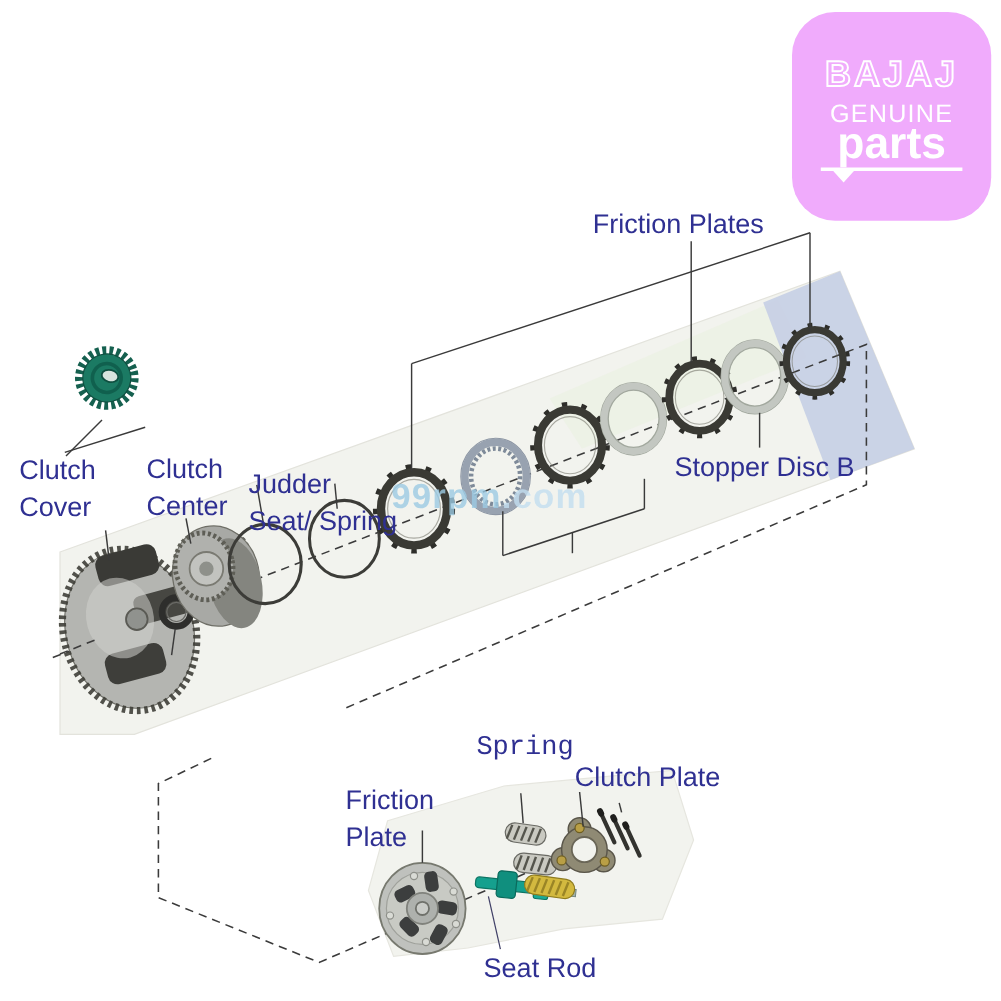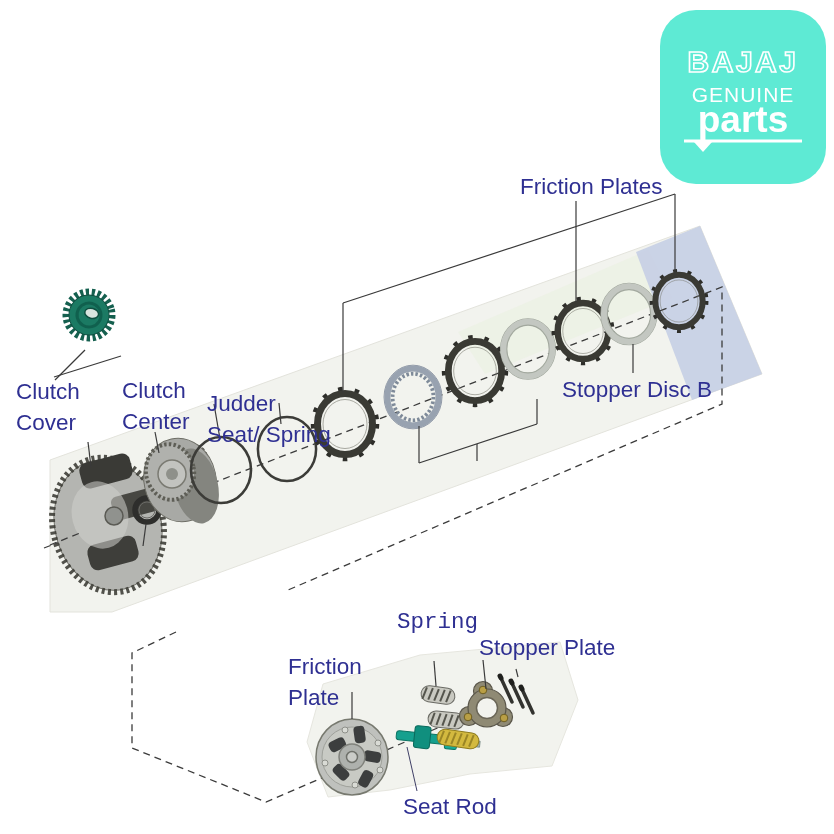--- a/index.html
+++ b/index.html
@@ -6,21 +6,21 @@
   #stage{position:relative;width:834px;height:834px;background:#ffffff;overflow:hidden;
          font-family:"Liberation Sans",sans-serif;}
   #parts-svg{position:absolute;left:0;top:0;}
   .lbl{position:absolute;font-size:22.5px;line-height:31px;color:#2f3092;
        white-space:pre-line;letter-spacing:0px;}
   .watermark{position:absolute;left:326px;top:398px;font-size:29px;font-weight:bold;
              letter-spacing:1px;opacity:.8;}
   .watermark .wm-main{color:#9ccbe4;}
   .watermark .wm-suffix{color:#c3def0;}
   .logo-box{position:absolute;left:660px;top:10px;width:166px;height:174px;
-            background:#5eead4;border-radius:36px;}
+            background:#f0abfc;border-radius:36px;}
 </style>
 </head>
 <body>
 
 <div id="stage">
 
   <svg id="parts-svg" width="834" height="834" viewBox="0 0 834 834">
 
     <defs>
       <g id="fplate">
@@ -206,33 +206,34 @@
       <line x1="537" y1="424" x2="537" y2="399"></line>
       <line x1="477" y1="444" x2="477" y2="461"></line>
       <line x1="352" y1="692" x2="352" y2="719"></line>
       <line x1="434" y1="661" x2="436" y2="686"></line>
       <line x1="483" y1="660" x2="486" y2="689"></line>
       <line x1="516" y1="669" x2="518" y2="677"></line>
       <line x1="407" y1="747" x2="417" y2="791" stroke="#3f3f66" stroke-width="1"></line>
     </g>
   </svg>
 
-
-  <div class="lbl" style="left:494px;top:171px;margin-left:26px;">Friction Plates</div>
+  <div class="watermark"><span class="wm-main">99rpm</span><span class="wm-suffix">.com</span></div>
+
+  <div class="lbl" style="left:494px;top:171px;">Friction Plates</div>
   <div class="lbl" style="left:207px;top:340px;margin-top:48px;">Judder
 Seat/ Spring</div>
   <div class="lbl" style="left:16px;top:376px;">Clutch
 Cover</div>
   <div class="lbl" style="left:122px;top:375px;">Clutch
 Center</div>
   <div class="lbl" style="left:562px;top:374px;">Stopper Disc B</div>
   <div class="lbl" style="left:288px;top:651px;">Friction
 Plate</div>
   <div class="lbl" style="left:397px;top:607px;font-family:Liberation Mono, monospace;">Spring</div>
-  <div class="lbl" style="left:479px;top:632px;">Stopper Plate</div>
+  <div class="lbl" style="left:479px;top:632px;">Clutch Plate</div>
   <div class="lbl" style="left:403px;top:791px;">Seat Rod</div>
 
   <div class="logo-box">
     <svg width="166" height="174" viewBox="0 0 166 174">
       <text x="83" y="62" text-anchor="middle" font-family="Liberation Sans, sans-serif" font-size="30" font-weight="bold" letter-spacing="2.5" fill="none" stroke="#ffffff" stroke-width="1.6">BAJAJ</text>
       <text x="83" y="92" text-anchor="middle" font-family="Liberation Sans, sans-serif" font-size="21" letter-spacing="1" fill="#ffffff">GENUINE</text>
       <text x="83" y="122" text-anchor="middle" font-family="Liberation Sans, sans-serif" font-size="37" font-weight="bold" fill="#ffffff">parts</text>
       <line x1="24" y1="131" x2="142" y2="131" stroke="#ffffff" stroke-width="3"></line>
       <path d="M34,132 L52,132 L43,142 Z" fill="#ffffff"></path>
     </svg>

